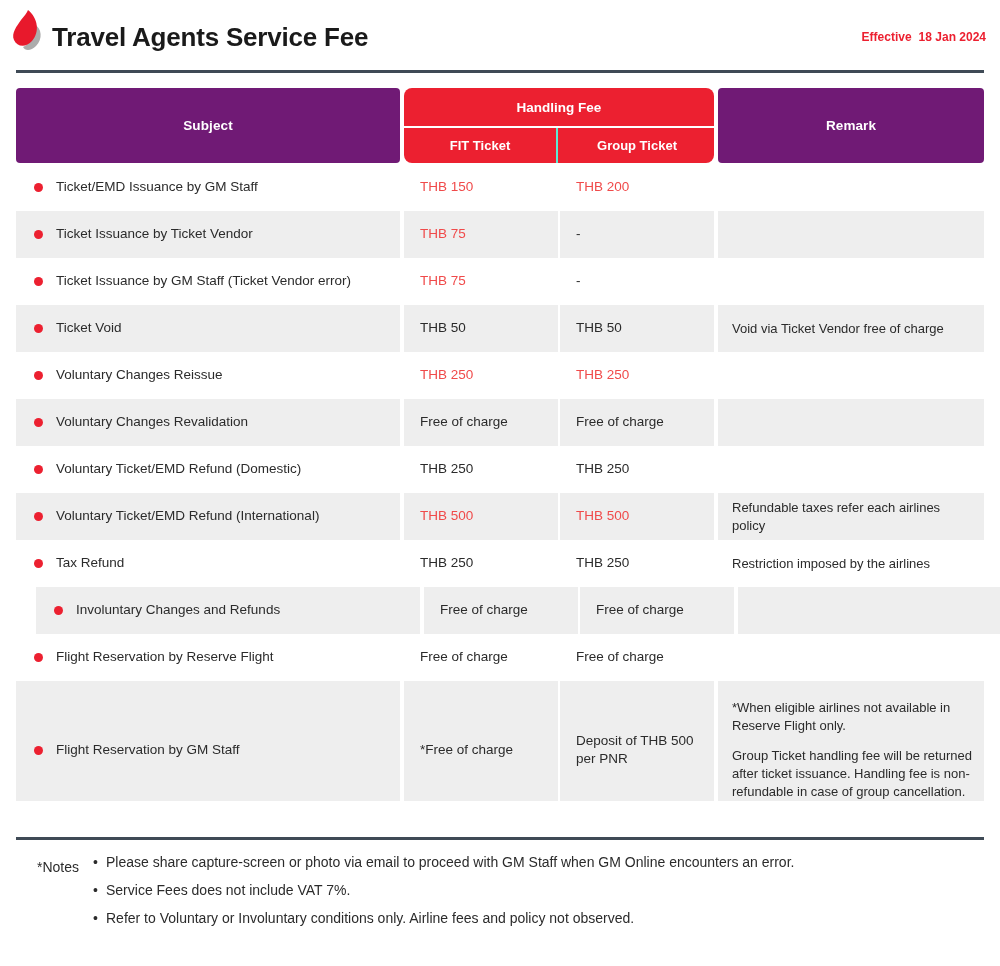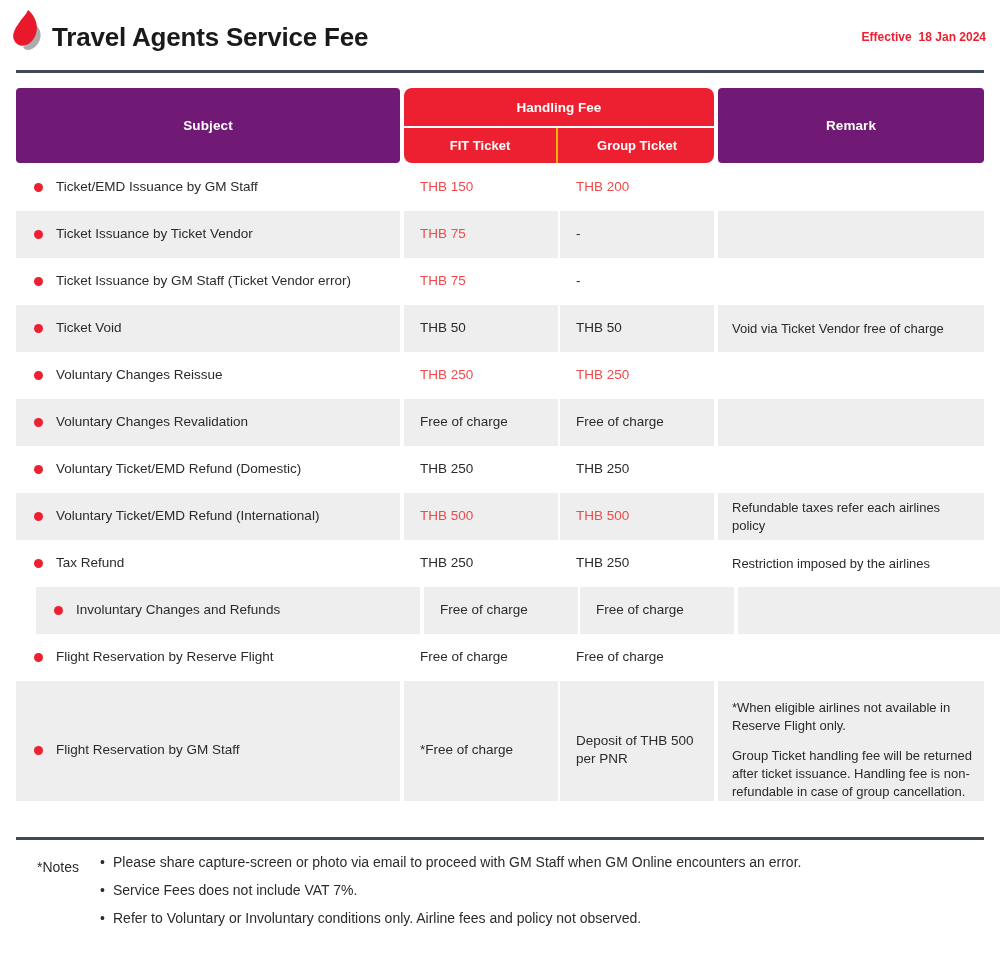--- a/index.html
+++ b/index.html
@@ -95,21 +95,21 @@
   .th-handling {
     position: absolute; left: 0; top: 0; width: 310px; height: 40px;
     display: flex; align-items: center; justify-content: center;
     color: #fff; font-size: 13.5px; font-weight: bold;
     border-bottom: 2px solid #ffffff;
   }
   .th-fit {
     position: absolute; left: 0; top: 40px; width: 154px; height: 35px;
     display: flex; align-items: center; justify-content: center;
     color: #fff; font-size: 13px; font-weight: bold;
-    border-right: 2px solid #eab308;
+    border-right: 2px solid #5eead4;
   }
   .th-group {
     position: absolute; left: 156px; top: 40px; width: 154px; height: 35px;
     display: flex; align-items: center; justify-content: center;
     color: #fff; font-size: 13px; font-weight: bold;
   }
   .th-remark { left: 702px; top: 0; width: 266px; height: 75px; }
 
   
   .tbody { position: relative; text-decoration: underline; }
@@ -156,21 +156,21 @@
   }
   .notes-label {
     position: absolute;
     left: 21px; top: 4px;
     font-size: 14px;
     color: #2b2b2b;
     white-space: nowrap;
   }
   .notes-list {
     position: absolute;
-    left: 84px; top: 0;
+    left: 77px; top: 0;
     margin: 0; padding: 0;
     list-style: none;
   }
   .notes-list li {
     font-size: 14px;
     color: #2b2b2b;
     line-height: 1.0;
     margin-bottom: 14px;
     padding-left: 13px;
     position: relative;

